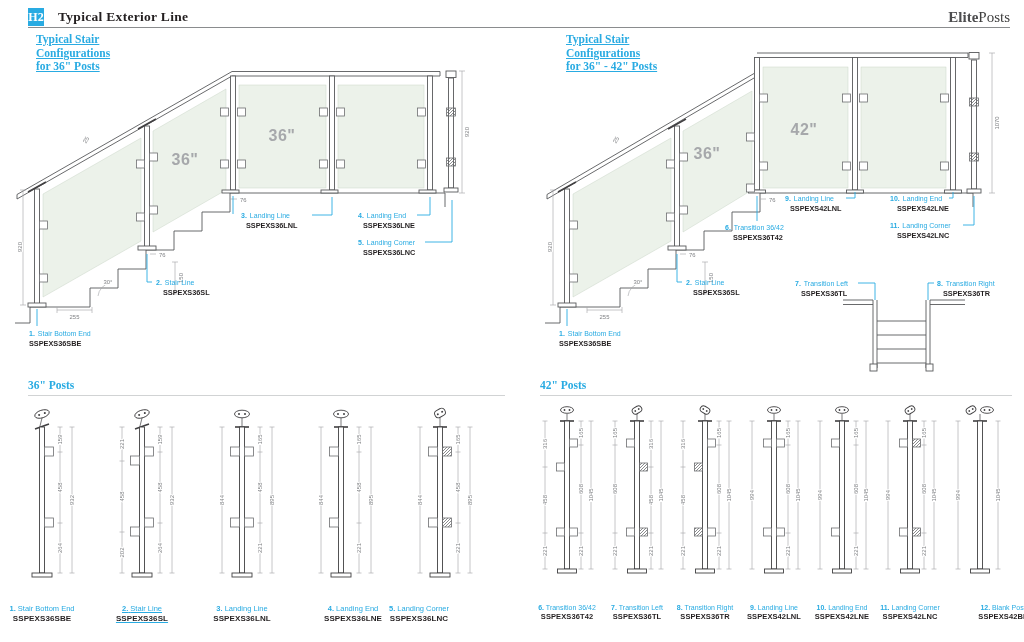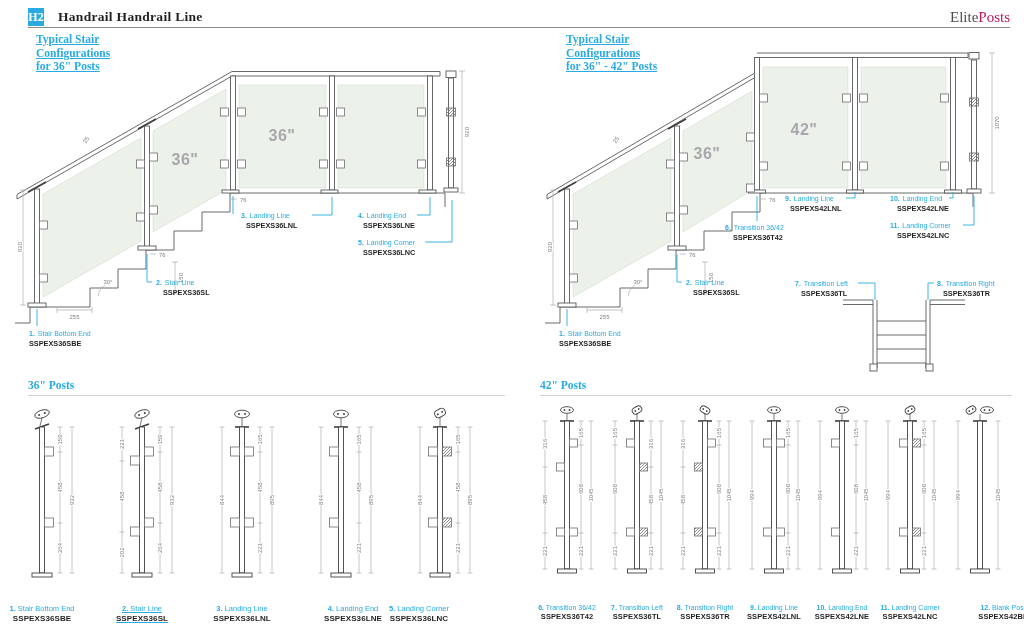--- a/index.html
+++ b/index.html
@@ -5,21 +5,21 @@
   html,body{margin:0;padding:0;background:#fff;}
   .page{position:relative;width:1024px;height:642px;background:#fff;overflow:hidden;
         font-family:"Liberation Sans",sans-serif;}
   .abs{position:absolute;}
   
   .tag{left:28px;top:8px;width:16px;height:18px;background:#29ABE2;color:#fff;
        font:bold 12px/18px "Liberation Serif",serif;text-align:center;}
   .ptitle{left:58px;top:9px;font:bold 13.5px "Liberation Serif",serif;color:#231F20;letter-spacing:.3px;}
   .rule{left:28px;top:27px;width:982px;height:1px;background:#8A8C8E;}
   .brand{left:880px;top:9px;width:130px;text-align:right;font:15px "Liberation Serif",serif;}
-  .brand .b1{color:#4D4D4F;} .brand .b2{color:#be185d;}
+  .brand .b1{color:#4D4D4F;font-weight:bold;} .brand .b2{color:#404040;}
   
   .dtitle{font:bold 11.5px/13.5px "Liberation Serif",serif;color:#29ABE2;text-decoration:underline;}
   
   .shead{font:bold 11.5px "Liberation Serif",serif;color:#29ABE2;}
   .shr{height:1px;background:#D1D3D4;}
   
   .st{stroke:#58595B;stroke-width:.9;fill:none;}
   .wf{fill:#fff;stroke:#58595B;stroke-width:.9;}
   .glass{fill:#ECF2EA;stroke:#CBD6C8;stroke-width:.5;}
   .clmp{fill:#fff;stroke:#6D6E71;stroke-width:.8;}
@@ -51,21 +51,21 @@
 
   <svg width="0" height="0" style="position:absolute">
     <defs>
         <pattern id="hh" width="3" height="3" patternUnits="userSpaceOnUse">
       <path d="M0,3 L3,0" stroke="#6D6E71" stroke-width="0.8"></path>
         </pattern>
       </defs>
   </svg>
 
   <div class="abs tag">H2</div>
-  <div class="abs ptitle">Handrail Handrail Line</div>
+  <div class="abs ptitle">Typical Exterior Line</div>
   <div class="abs brand"><span class="b1">Elite</span><span class="b2">Posts</span></div>
   <div class="abs rule"></div>
 
   <div class="abs dtitle" style="left:36px;top:33px;">
     <div>Typical Stair</div>
     <div>Configurations</div>
     <div>for 36" Posts</div>
   </div>
   <div class="abs dtitle" style="left:566px;top:33px;">
     <div>Typical Stair</div>

